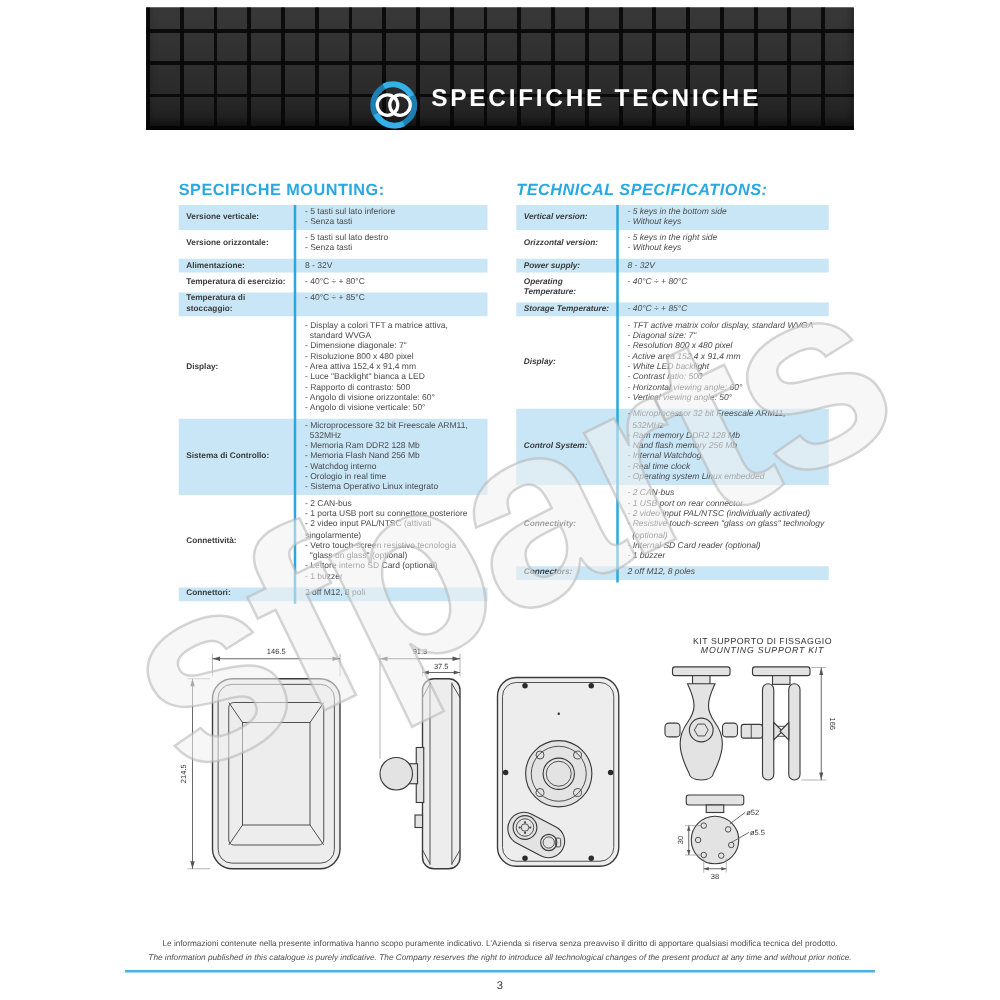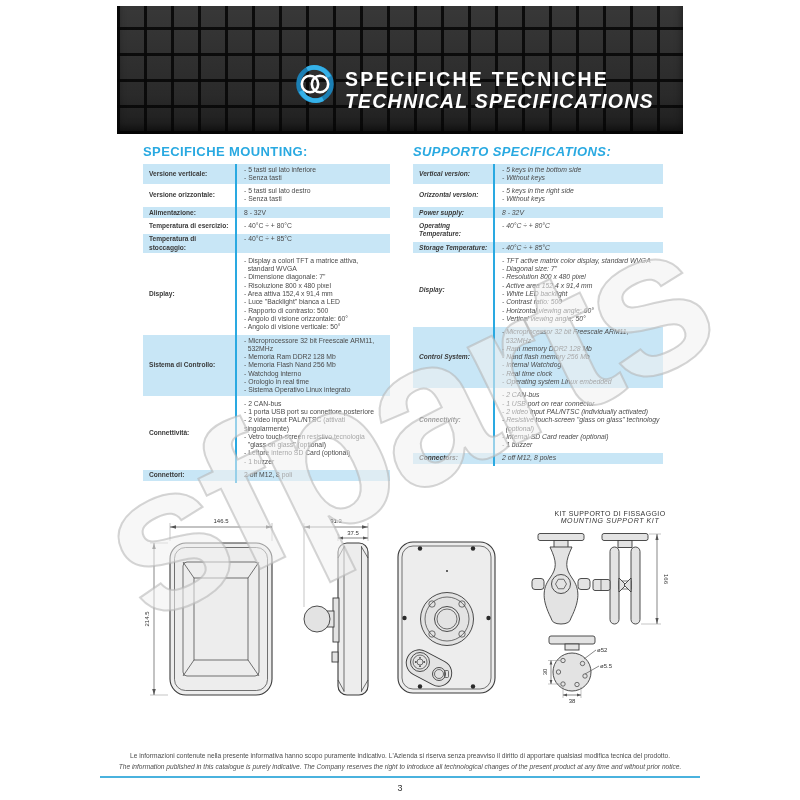--- a/index.html
+++ b/index.html
@@ -3,21 +3,21 @@
 <meta charset="utf-8">
 <style>
   html,body{margin:0;padding:0;}
   body{
     width:800px;height:800px;position:relative;overflow:hidden;
     background:#ffffff;font-family:"Liberation Sans",sans-serif;
     -webkit-font-smoothing:antialiased;
   }
   
   .header-band{
-    position:absolute;left:117px;top:6px;width:566px;height:128px;
+    position:absolute;left:117px;top:6px;width:566px;height:98px;
     background-color:#2e2e2e;
     background-image:
       repeating-linear-gradient(90deg, rgba(8,8,8,.92) 0 3px, transparent 3px 27px),
       repeating-linear-gradient(0deg, rgba(8,8,8,.92) 0 3px, transparent 3px 26px),
       linear-gradient(180deg,#383838 0%,#2a2a2a 70%,#1c1c1c 100%);
     box-shadow:inset 0 -6px 8px rgba(0,0,0,.55);
     z-index:2;
   }
   .logo{position:absolute;left:179px;top:59px;width:38px;height:38px;}
   .hdr-title1{
@@ -82,27 +82,26 @@
 
 <div class="header-band">
   <svg class="logo" viewBox="0 0 38 38">
     <circle cx="19" cy="19" r="16.5" fill="none" stroke="#1b7fb4" stroke-width="4.6"></circle>
     <path d="M5 26 A16.5 16.5 0 0 0 27 34" fill="none" stroke="#35b1e8" stroke-width="4.6"></path>
     <path d="M33 12 A16.5 16.5 0 0 0 11 4" fill="none" stroke="#35b1e8" stroke-width="4.6"></path>
     <circle cx="14" cy="19" r="8.2" fill="none" stroke="#ffffff" stroke-width="2.6"></circle>
     <circle cx="24" cy="19" r="8.2" fill="none" stroke="#ffffff" stroke-width="2.6"></circle>
   </svg>
   <div class="hdr-title1">SPECIFICHE TECNICHE</div>
-  <div class="hdr-title2">TECHNICAL SPECIFICATIONS</div>
 </div>
 
 <div class="watermark">sfparts</div>
 
 <div class="tbl-title it">SPECIFICHE MOUNTING:</div>
-<div class="tbl-title en">SUPPORTO SPECIFICATIONS:</div>
+<div class="tbl-title en">TECHNICAL SPECIFICATIONS:</div>
 
 <div class="spec-table it">
   <div class="divider"></div>
 
     <div class="spec-row row-blue">
       <div class="cell-label">Versione verticale:</div>
       <div class="cell-value">
         <div>- 5 tasti sul lato inferiore</div>
         <div>- Senza tasti</div>
       </div>

